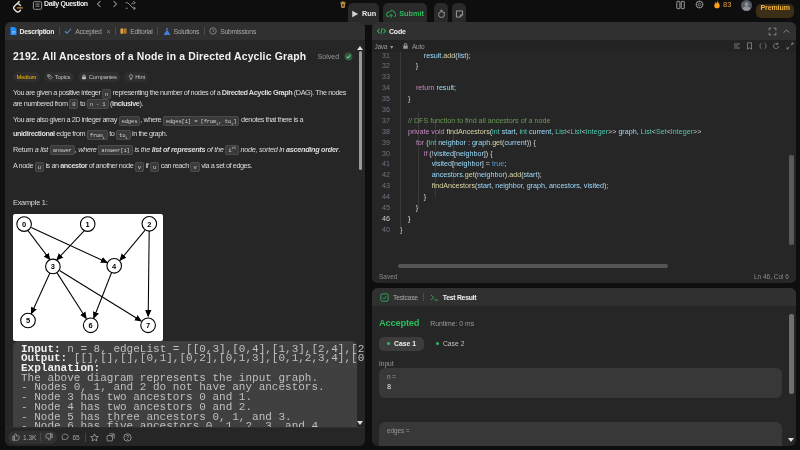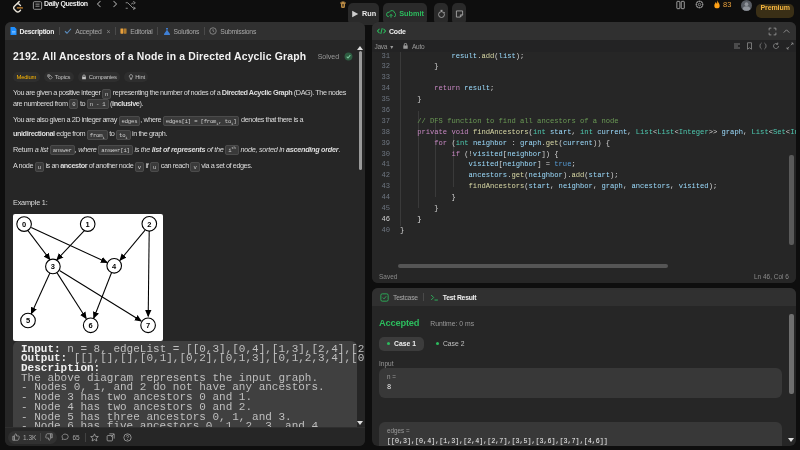--- a/index.html
+++ b/index.html
@@ -17,21 +17,21 @@
 #leftcontent .abs{position:absolute;left:8px}
 .codechip{font-family:"Liberation Mono",monospace;font-size:5.6px;letter-spacing:-0.2px;background:#3a3a3a;border:0.5px solid #4b4b4b;border-radius:2px;padding:0.5px 2px;color:#cfcfcf;white-space:nowrap}
 p.desc{line-height:9.6px;color:#dcdcdc;font-size:7.3px;letter-spacing:-0.44px;width:350px;white-space:nowrap}
 .prebox{background:#404040;border-radius:6px;padding:4px 8px;font-family:"Liberation Mono",monospace;font-size:11px;line-height:9.73px;color:#bfbfbf;white-space:pre}
 .prebox b{color:#efefef;font-weight:bold;font-family:"Liberation Mono",monospace}
 #leftfoot{position:absolute;left:0;bottom:0;right:0;height:19px;background:#262626;border-top:1px solid #2f2f2f;display:flex;align-items:center;padding-left:3px;color:#a8a8a8;font-size:6.5px;gap:0}
 
 #codepanel{left:372px;top:22px;width:424px;height:261px}
 #codehead{height:18px;background:#303030;display:flex;align-items:center;padding:0 5px;color:#efefef;font-size:7px;font-weight:bold;letter-spacing:-0.2px}
 #codetool{height:12px;background:#232324;display:flex;align-items:center;padding:0 2.5px;color:#9a9a9a;font-size:6.5px;letter-spacing:-0.25px}
-#codearea{position:absolute;left:0;top:30px;right:0;bottom:28px;overflow:hidden;font-family:Liberation Mono, monospace;font-size:7.15px;color:#d4d4d4}
+#codearea{position:absolute;left:0;top:30px;right:0;bottom:28px;overflow:hidden;font-family:Liberation Sans, sans-serif;font-size:7.15px;color:#d4d4d4}
 #codelines{position:absolute;left:0;top:-1.45px;width:600px}
 .cl{height:10.9px;line-height:10.9px;white-space:pre}
 .cl .ln{display:inline-block;width:18px;text-align:right;color:#6e7681}
 .cl .ct{padding-left:10px}
 .kw{color:#c586c0}.ty{color:#4ec9b0}.id{color:#9cdcfe}.cm{color:#6a9955}.cb{color:#569cd6}.fn{color:#d9d9a6}
 .ig{position:absolute;width:1px;background:#3a3a3a}
 #hscroll{position:absolute;left:26px;bottom:15px;width:270px;height:4px;background:#555;border-radius:2px}
 #codefoot{position:absolute;left:0;bottom:0;right:0;height:13px;display:flex;align-items:center;justify-content:space-between;padding:0 7px;color:#8a8a8a;font-size:6.5px;background:#262626}
 
 #testpanel{left:372px;top:288px;width:424px;height:158px}
@@ -214,21 +214,21 @@
           <text x="136.3" y="12.5">2</text>
         <text x="39.9" y="55.1">3</text>
           <text x="101.2" y="54.5">4</text>
         <text x="15" y="109.2">5</text>
           <text x="77.7" y="114">6</text>
           <text x="135.1" y="114">7</text>
       </g>
     </svg>
     <div class="prebox abs" style="top:300.5px;width:344px"><b>Input:</b> n = 8, edgeList = [[0,3],[0,4],[1,3],[2,4],[2,7],[3,5],[3,6],[3,7],[4,6]]
 <b>Output:</b> [[],[],[],[0,1],[0,2],[0,1,3],[0,1,2,3,4],[0,1,2,3]]
-<b>Description:</b>
+<b>Explanation:</b>
 The above diagram represents the input graph.
 - Nodes 0, 1, and 2 do not have any ancestors.
 - Node 3 has two ancestors 0 and 1.
 - Node 4 has two ancestors 0 and 2.
 - Node 5 has three ancestors 0, 1, and 3.
 - Node 6 has five ancestors 0, 1, 2, 3, and 4.</div>
   </div>
   <div id="leftfoot">
     <div style="display:flex;align-items:center;gap:3px;background:#313131;border-radius:6.5px;height:13px;padding:0 4px">
       <svg width="8" height="8" viewBox="0 0 16 16" fill="none" stroke="#b0b0b0" stroke-width="1.3">
@@ -357,18 +357,17 @@
       <div style="background:#3c3c3c;border-radius:5px;height:14px;display:flex;align-items:center;padding:0 8px;color:#f0f0f0;font-size:6.8px;font-weight:bold;gap:4px"><span style="width:3px;height:3px;border-radius:50%;background:#2cbb5d;display:inline-block"></span>Case 1</div>
       <div style="display:flex;align-items:center;color:#c0c0c0;font-size:6.8px;gap:4px"><span style="width:3px;height:3px;border-radius:50%;background:#2cbb5d;display:inline-block"></span>Case 2</div>
     </div>
     <div style="color:#9a9a9a;font-size:6.5px;margin-top:9px">Input</div>
     <div class="iobox" style="height:30px;width:403px;margin-top:1px">
       <div class="iolabel">n =</div>
       <div class="mono" style="font-size:7px;color:#f0f0f0">8</div>
     </div>
     <div class="iobox" style="margin-top:24px;height:34px;width:403px">
       <div class="iolabel">edges =</div>
-      <div class="mono" style="font-size:6.7px;color:#f0f0f0">[[0,3],[0,4],[1,3],[2,4],[2,7],[3,5],[3,6],[3,7],[4,6]]</div>
     </div>
   </div>
   <div class="sb" style="right:2px;top:26px;width:5px;height:80px;background:#6f6f6f"></div>
   <div class="arrow" style="right:2px;bottom:4px;border-left:3px solid transparent;border-right:3px solid transparent;border-top:4px solid #ddd"></div>
 </div>
 
 </body></html>

